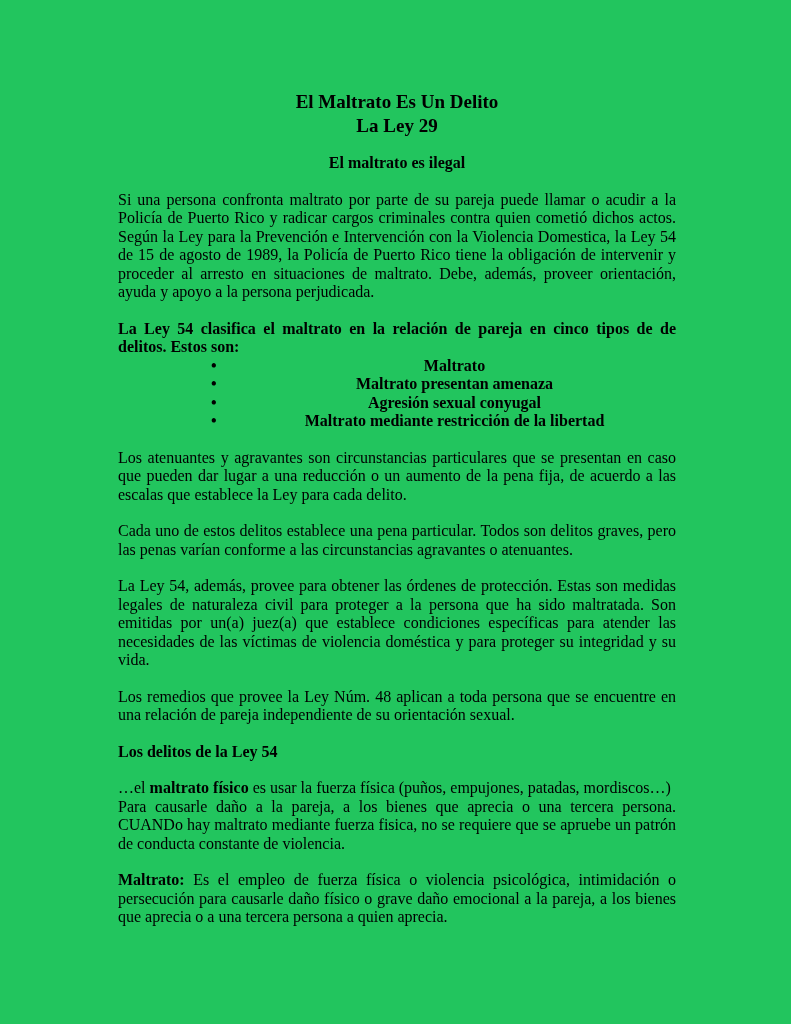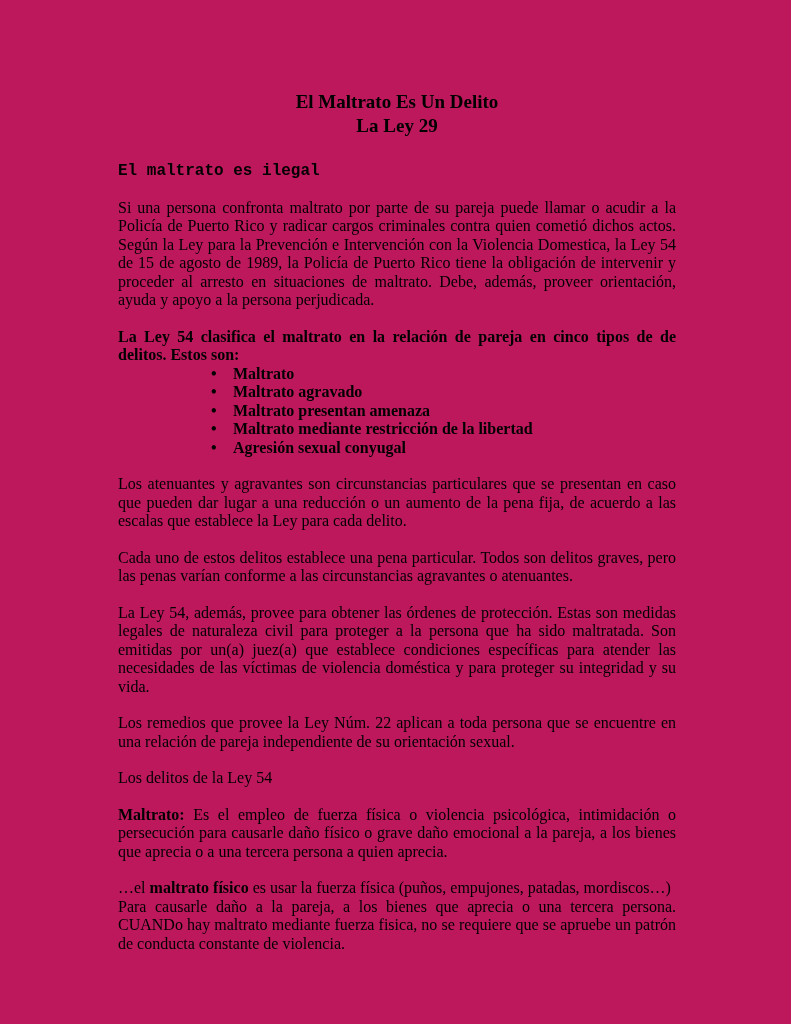--- a/index.html
+++ b/index.html
@@ -5,69 +5,69 @@
   html, body {
     margin: 0;
     padding: 0;
     background: #ffffff;
   }
   .page {
     width: 791px;
     height: 1024px;
     box-sizing: border-box;
     padding: 90px 115px 30px 118px;
-    background: #be185d;
+    background: #22c55e;
     color: #000000;
     font-family: "Liberation Serif", serif;
     font-size: 16px;
     line-height: 18.5px;
     overflow: hidden;
   }
   .title {
     margin: 0;
     font-size: 19px;
     line-height: 24px;
     font-weight: bold;
     text-align: center;
   }
   .subtitle {
-    margin: 24px 0 0 0;
+    margin: 16px 0 0 0;
     font-size: 16px;
     line-height: 18.5px;
     font-weight: bold;
-    text-align: left;
-    font-family: Liberation Mono, monospace;
+    text-align: center;
   }
   p {
     margin: 18px 0;
     text-align: justify;
   }
   p.no-bottom {
     margin-bottom: 0;
     font-weight: bold;
   }
   ul.crime-list {
     margin: 0;
     padding: 0 0 0 93px;
     list-style: none;
   }
   ul.crime-list li {
     position: relative;
     padding-left: 22px;
     font-weight: bold;
     line-height: 18.5px;
+    text-align: center;
   }
   ul.crime-list li::before {
     content: "\2022";
     position: absolute;
     left: 0;
     top: 0;
   }
   .bold {
-    font-weight: normal;
+    font-weight: bold;
   }
   strong {
     font-weight: bold;
   }
 </style>
 </head>
 <body>
 
 <div class="page">
 
@@ -77,33 +77,32 @@
   </h1>
 
   <div class="subtitle">El maltrato es ilegal</div>
 
   <p>Si una persona confronta maltrato por parte de su pareja puede llamar o acudir a la Policía de Puerto Rico y radicar cargos criminales contra quien cometió dichos actos. Según la Ley para la Prevención e Intervención con la Violencia Domestica, la Ley 54 de 15 de agosto de 1989, la Policía de Puerto Rico tiene la obligación de intervenir y proceder al arresto en situaciones de maltrato.  Debe, además, proveer orientación, ayuda y apoyo a la persona perjudicada.</p>
 
   <p class="no-bottom">La Ley 54 clasifica el maltrato en la relación de pareja en cinco tipos de de delitos.  Estos son:</p>
 
   <ul class="crime-list">
     <li>Maltrato</li>
-    <li>Maltrato agravado</li>
     <li>Maltrato presentan amenaza</li>
+    <li>Agresión sexual conyugal</li>
     <li>Maltrato mediante restricción de la libertad</li>
-    <li>Agresión sexual conyugal</li>
   </ul>
 
   <p>Los atenuantes y agravantes son circunstancias particulares que se presentan en caso que pueden dar lugar a una reducción o un aumento de la pena fija, de acuerdo a las escalas que establece la Ley para cada delito.</p>
 
   <p>Cada uno de estos delitos establece una pena particular.  Todos son delitos graves, pero las penas varían conforme a las circunstancias agravantes o atenuantes.</p>
 
   <p>La Ley 54, además, provee para obtener las órdenes de protección.  Estas son medidas legales de naturaleza civil para proteger a la persona que ha sido maltratada. Son emitidas por un(a) juez(a) que establece condiciones específicas para atender las necesidades de las víctimas de violencia doméstica y para proteger su integridad y su vida.</p>
 
-  <p>Los remedios que provee la Ley Núm. 22 aplican a toda persona que se encuentre en una relación de pareja independiente de su orientación sexual.</p>
+  <p>Los remedios que provee la Ley Núm. 48 aplican a toda persona que se encuentre en una relación de pareja independiente de su orientación sexual.</p>
 
   <p class="bold">Los delitos de la Ley 54</p>
 
+  <p><span>…el </span><strong>maltrato físico</strong><span> es usar la fuerza física (puños, empujones, patadas, mordiscos…)</span><br><span>Para causarle daño a la pareja, a los bienes que aprecia o una tercera persona. CUANDo hay maltrato mediante fuerza fisica, no se requiere que se apruebe un patrón de conducta constante de violencia.</span></p>
+
   <p><strong>Maltrato:</strong><span> Es el empleo de fuerza física o violencia psicológica, intimidación o persecución para causarle daño físico o grave daño emocional a la pareja, a los bienes que aprecia o a una tercera persona a quien aprecia.</span></p>
-
-  <p><span>…el </span><strong>maltrato físico</strong><span> es usar la fuerza física (puños, empujones, patadas, mordiscos…)</span><br><span>Para causarle daño a la pareja, a los bienes que aprecia o una tercera persona. CUANDo hay maltrato mediante fuerza fisica, no se requiere que se apruebe un patrón de conducta constante de violencia.</span></p>
 
 </div>
 
 </body></html>

